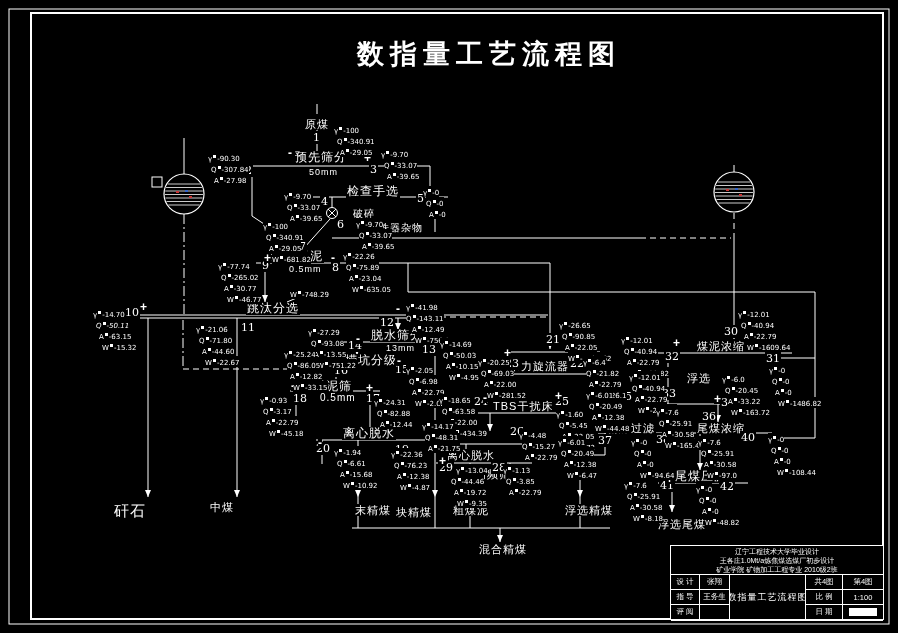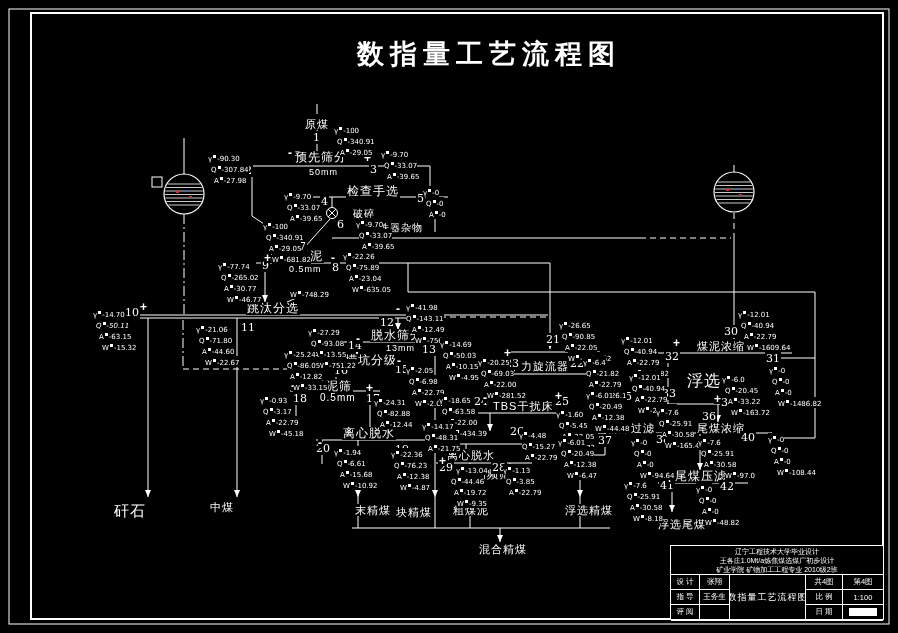--- a/index.html
+++ b/index.html
@@ -206,21 +206,21 @@
     <div class="lbl" style="left: 385px; top: 344px; font-size: 9px;">13mm</div>
     <div class="lbl" style="left: 344px; top: 354px; font-size: 12px;">捞坑分级</div>
     <div class="lbl" style="left: 312px; top: 380px; font-size: 12px;">脱泥筛</div>
     <div class="lbl" style="left: 319px; top: 392px; font-size: 10px;">0.5mm</div>
     <div class="lbl" style="left: 342px; top: 427px; font-size: 12px;">离心脱水</div>
     <div class="lbl" style="left: 508px; top: 360px; font-size: 11px;">水力旋流器</div>
     <div class="lbl" style="left: 492px; top: 400px; font-size: 11px;">TBS干扰床</div>
     <div class="lbl" style="left: 474px; top: 432px; font-size: 11px; margin-top: 36px;">高频筛</div>
     <div class="lbl" style="left: 446px; top: 449px; font-size: 11px;">离心脱水</div>
     <div class="lbl" style="left: 696px; top: 340px; font-size: 11px;">煤泥浓缩</div>
-    <div class="lbl" style="left: 686px; top: 372px; font-size: 16px;">浮选</div>
+    <div class="lbl" style="left: 686px; top: 372px; font-size: 11px;">浮选</div>
     <div class="lbl" style="left: 606px; top: 422px; font-size: 11px;">精煤过滤</div>
     <div class="lbl" style="left: 696px; top: 422px; font-size: 11px;">尾煤浓缩</div>
     <div class="lbl" style="left: 674px; top: 470px; font-size: 12px;">尾煤压滤</div>
     <div class="lbl" style="left: 113px; top: 503px; font-size: 15px;">矸石</div>
     <div class="lbl" style="left: 209px; top: 501px; font-size: 11px;">中煤</div>
     <div class="lbl" style="left: 354px; top: 504px; font-size: 11px;">末精煤</div>
     <div class="lbl" style="left: 395px; top: 506px; font-size: 11px;">块精煤</div>
     <div class="lbl" style="left: 452px; top: 504px; font-size: 11px;">粗煤泥</div>
     <div class="lbl" style="left: 564px; top: 504px; font-size: 11px;">浮选精煤</div>
     <div class="lbl" style="left: 478px; top: 543px; font-size: 11px;">混合精煤</div>
@@ -1092,21 +1092,21 @@
       <div class="brow" style="margin-left: 3px;">
         <span class="bl">Q</span>
         <span class="bsq"></span>
         <span class="bv">-25.91</span>
       </div>
       <div class="brow" style="margin-left: 6px;">
         <span class="bl">A</span>
         <span class="bsq"></span>
         <span class="bv">-30.58</span>
       </div>
-      <div class="brow" style="margin-left: 27px;">
+      <div class="brow" style="margin-left: 9px;">
         <span class="bl">W</span>
         <span class="bsq"></span>
         <span class="bv">-97.0</span>
       </div>
     </div>
     <div class="blk" style="left: 768px; top: 433px;">
       <div class="brow" style="margin-left: 0px;">
         <span class="bl">γ</span>
         <span class="bsq"></span>
         <span class="bv">-0</span>

